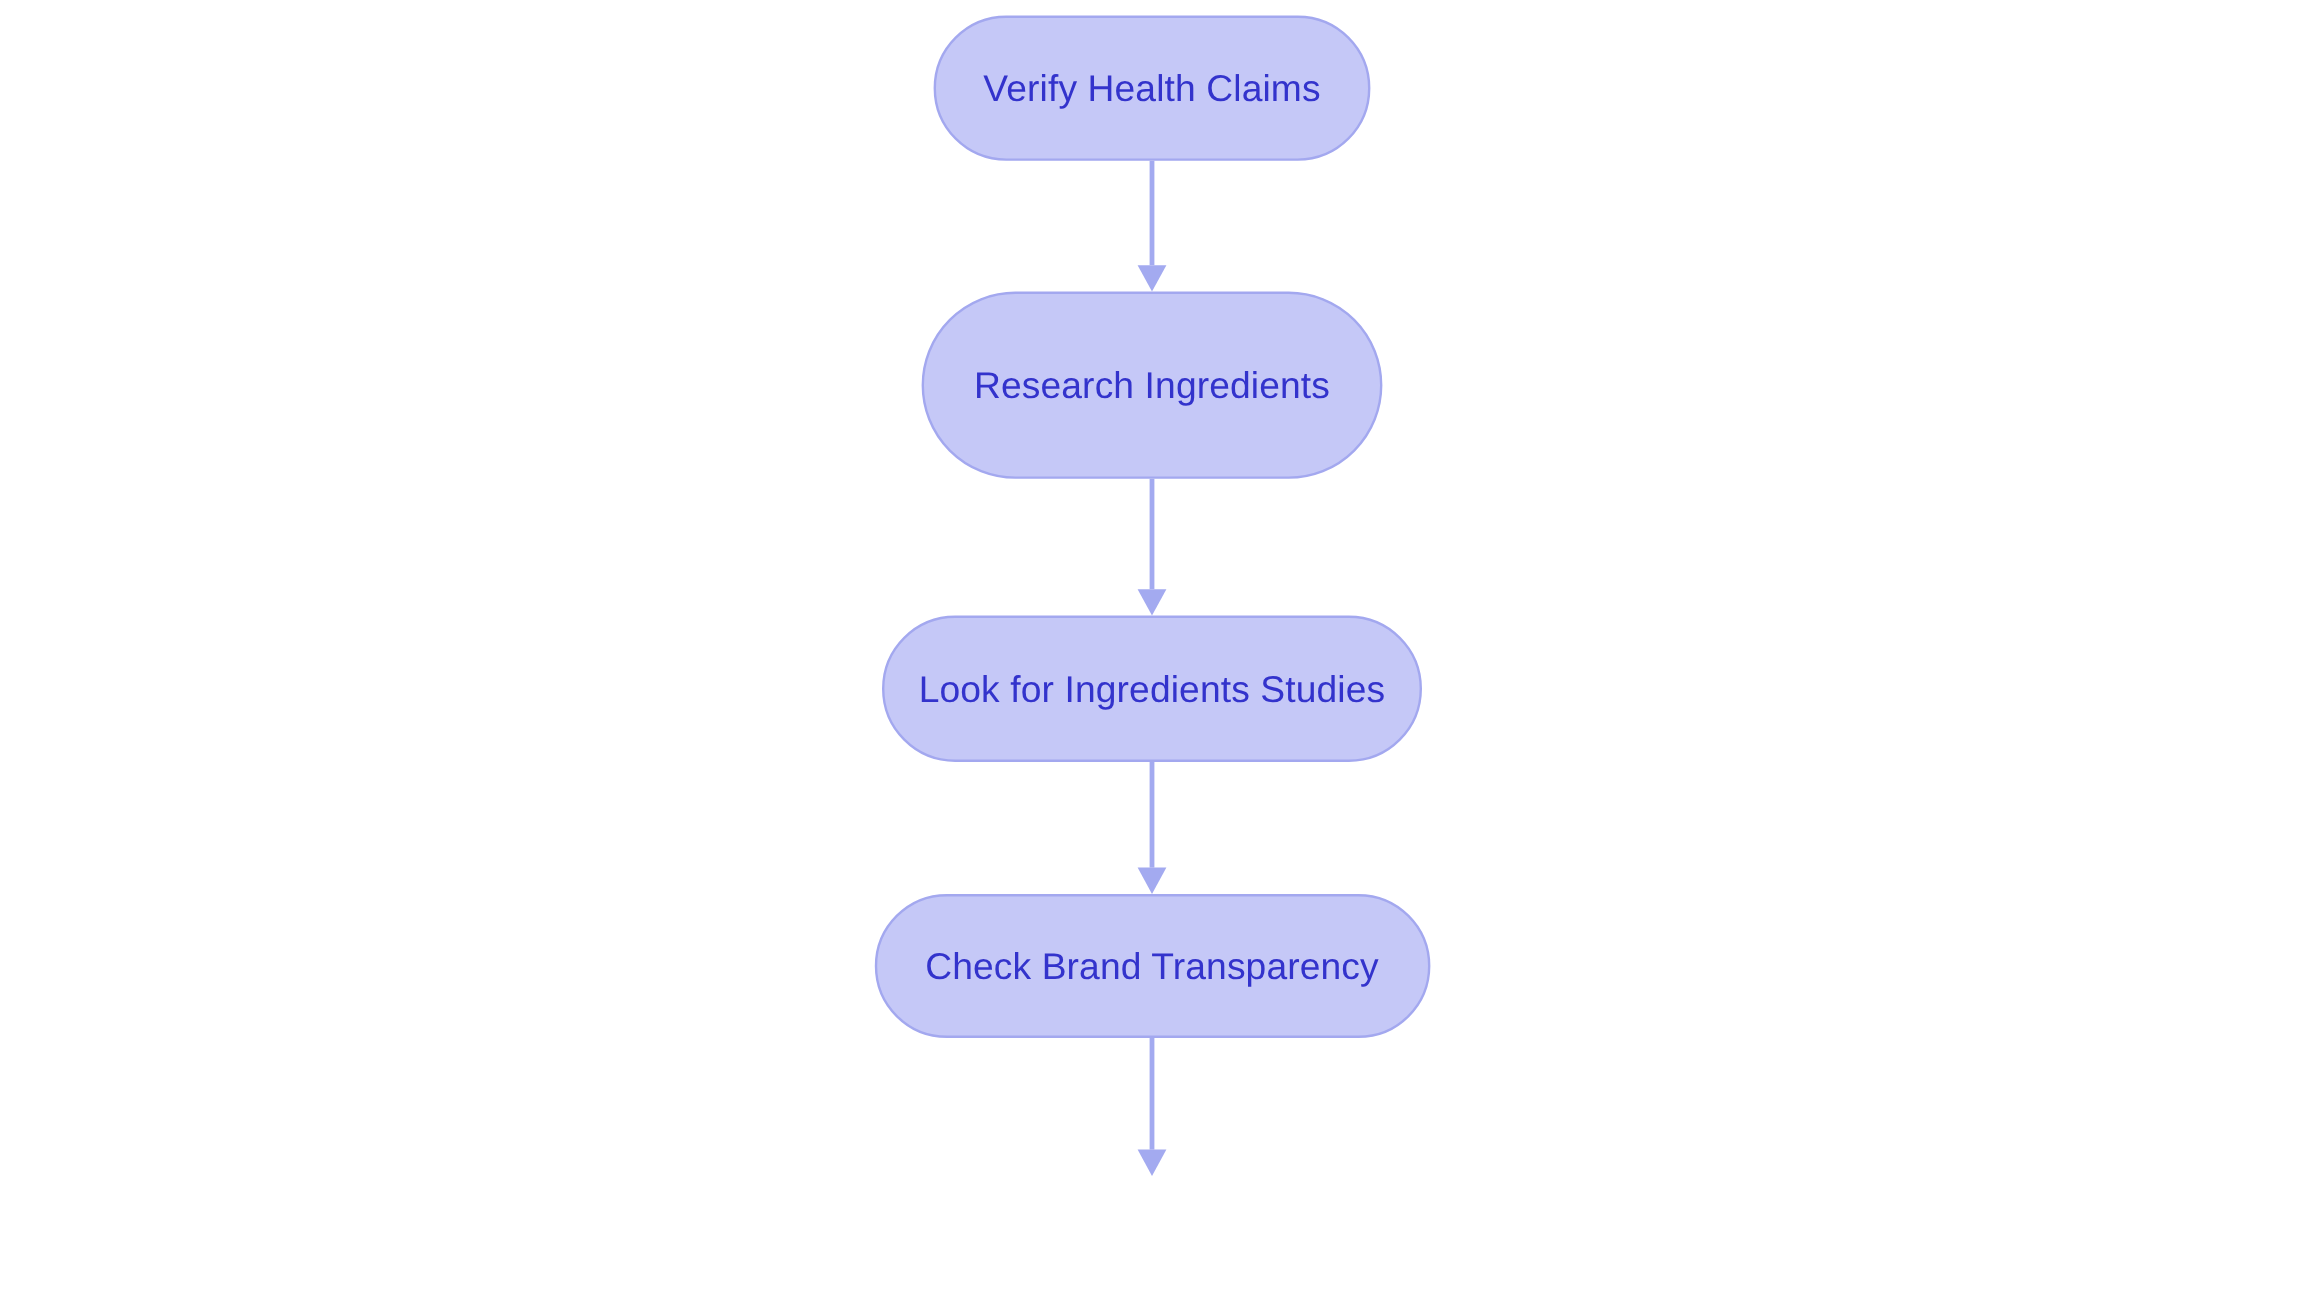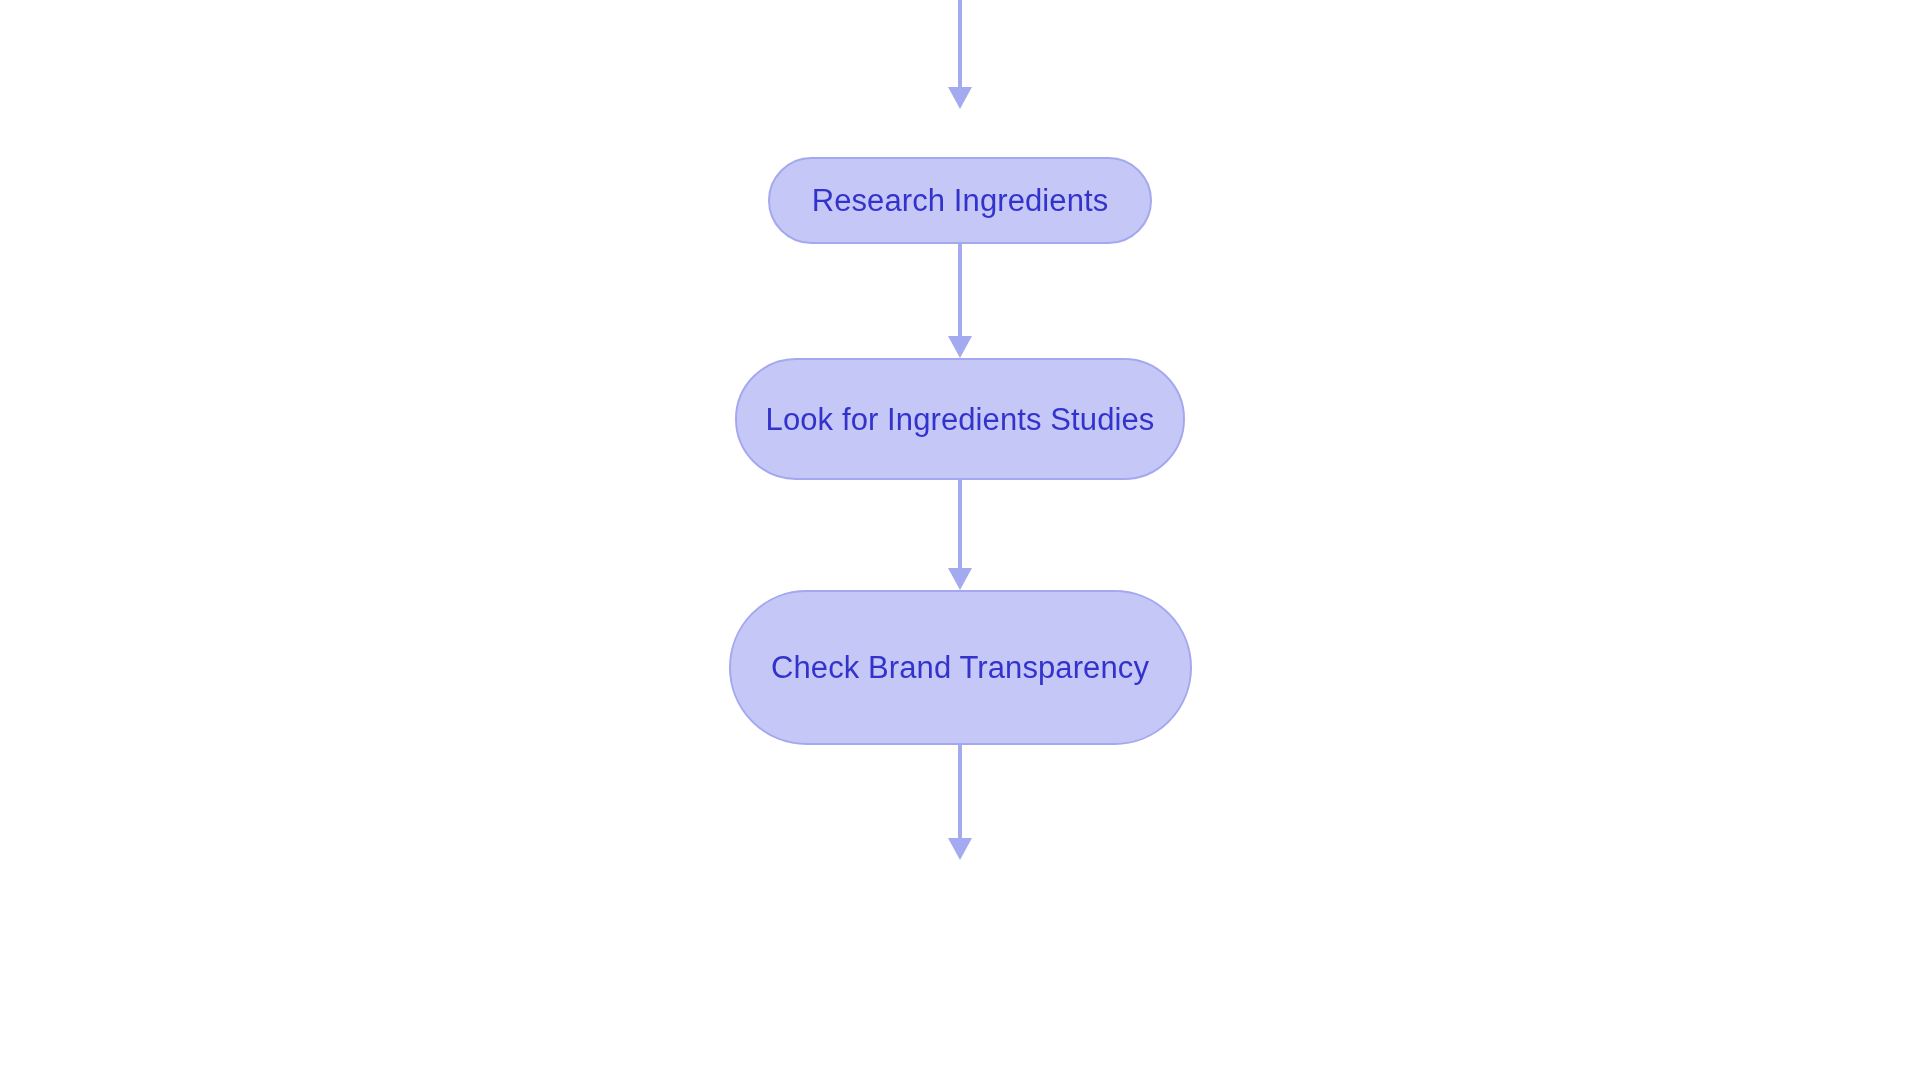--- a/index.html
+++ b/index.html
@@ -75,45 +75,48 @@
     border-top: 22px solid #a3aaf0;
     flex: 0 0 auto;
   }
 </style>
 </head>
 <body>
 
 <div id="canvas">
   <div class="flow">
 
+    <div class="node" style="width:364px;height:121px;margin-top:13px;">
+      <span class="node-label">Verify Health Claims</span>
+    </div>
 
     <div class="connector" style="height:109px;">
       <div class="stem"></div>
       <div class="head"></div>
     </div>
 
-    <div class="node" style="width:384px;height:87px;margin-top:48px;">
+    <div class="node" style="width:384px;height:156px;">
       <span class="node-label">Research Ingredients</span>
     </div>
 
     <div class="connector" style="height:114px;">
       <div class="stem"></div>
       <div class="head"></div>
     </div>
 
     <div class="node" style="width:450px;height:122px;">
       <span class="node-label">Look for Ingredients Studies</span>
     </div>
 
     <div class="connector" style="height:110px;">
       <div class="stem"></div>
       <div class="head"></div>
     </div>
 
-    <div class="node" style="width:463px;height:155px;">
+    <div class="node" style="width:463px;height:120px;">
       <span class="node-label">Check Brand Transparency</span>
     </div>
 
     <div class="connector" style="height:115px;">
       <div class="stem"></div>
       <div class="head"></div>
     </div>
 
 
   </div>

